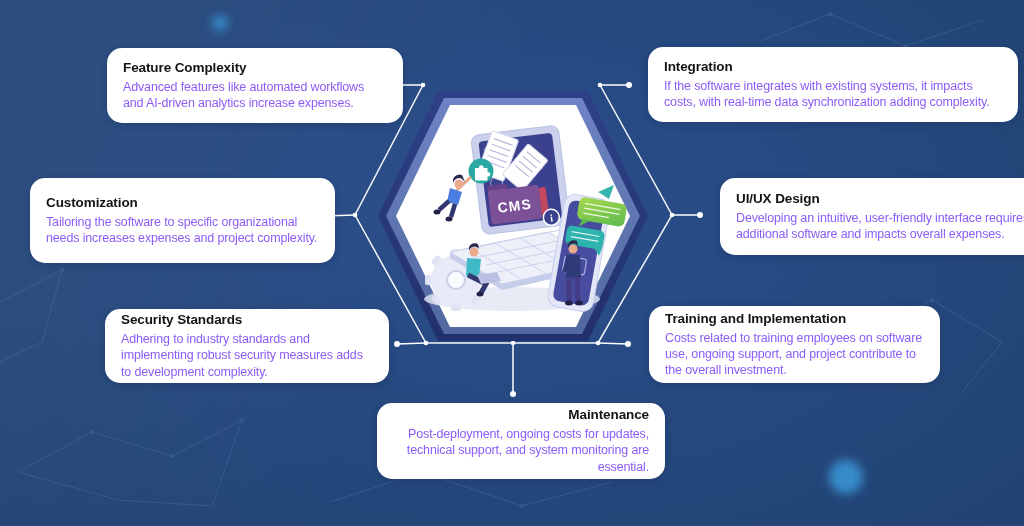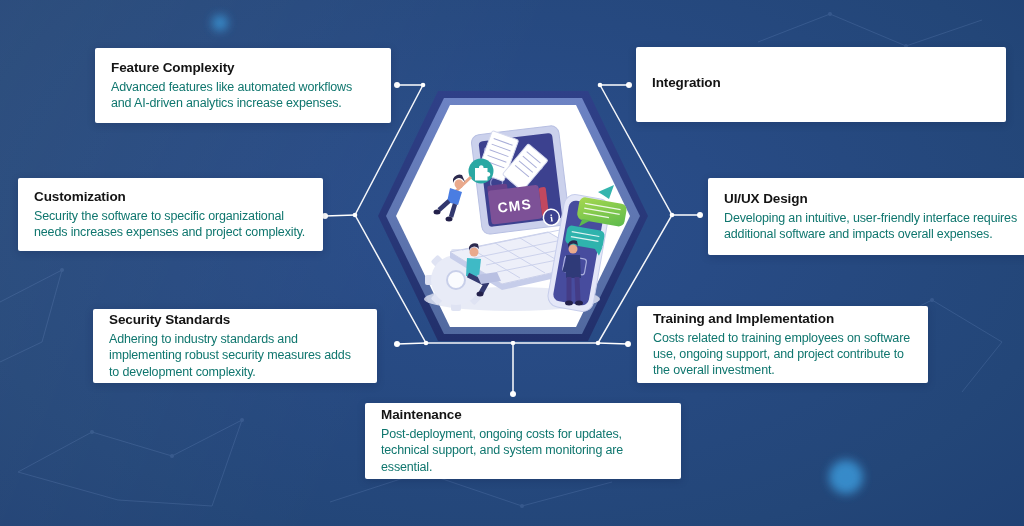--- a/index.html
+++ b/index.html
@@ -5,40 +5,41 @@
   html,body{margin:0;padding:0;background:#0e2550;}
   .stage{
     position:relative;width:1024px;height:526px;overflow:hidden;
     font-family:"Liberation Sans","DejaVu Sans",sans-serif;
     background:
       linear-gradient(115deg, rgba(255,255,255,0.05) 0%, rgba(255,255,255,0) 45%),
       radial-gradient(130% 150% at 50% 42%, #2b4e8d 0%, #234678 42%, #1b3a6e 72%, #14305f 100%);
   }
   .stage svg{position:absolute;left:0;top:0;}
   .card{
-    position:absolute;background:#ffffff;border-radius:2px;
+    position:absolute;background:#ffffff;border-radius:15px;
     padding:12px 16px;box-sizing:border-box;
     display:flex;flex-direction:column;justify-content:center;
     box-shadow:0 2px 8px rgba(8,22,56,0.20);
+    margin-left:12px;
   }
   .card h3{
     margin:0 0 2px 0;font-size:13.5px;line-height:1.25;font-weight:700;color:#141414;
     letter-spacing:-0.1px;
   }
   .card p{
-    margin:0;font-size:12.5px;line-height:1.3;color:#0f766e;letter-spacing:-0.15px;
+    margin:0;font-size:12.5px;line-height:1.3;color:#8b5cf6;letter-spacing:-0.15px;
   }
   
   .c-feature     {left:95px;  top:48px;  width:296px; height:75px;}
   .c-integration {left:636px; top:47px;  width:370px; height:75px;}
-  .c-custom      {left:18px;  top:178px; width:305px; height:73px;}
+  .c-custom      {left:18px;  top:178px; width:305px; height:85px;}
   .c-uiux        {left:708px; top:178px; width:346px; height:77px;}
   .c-security    {left:93px;  top:309px; width:284px; height:74px;}
   .c-training    {left:637px; top:306px; width:291px; height:77px;}
-  .c-maintenance {left:365px; top:403px; width:316px; height:76px;}
+  .c-maintenance {left:365px; top:403px; width:288px; height:76px;text-align:right;}
 </style>
 </head>
 <body>
 
 <div class="stage">
 
   <svg width="1024" height="526" viewBox="0 0 1024 526">
     <defs>
       <filter id="softblur" x="-80%" y="-80%" width="260%" height="260%">
         <feGaussianBlur stdDeviation="5"></feGaussianBlur>
@@ -254,25 +255,26 @@
     </g>
   </svg>
 
   <div class="card c-feature">
     <h3>Feature Complexity</h3>
     <p>Advanced features like automated workflows and AI-driven analytics increase expenses.</p>
   </div>
 
   <div class="card c-integration">
     <h3>Integration</h3>
+    <p>If the software integrates with existing systems, it impacts costs, with real-time data synchronization adding complexity.</p>
   </div>
 
   <div class="card c-custom">
     <h3>Customization</h3>
-    <p>Security the software to specific organizational needs increases expenses and project complexity.</p>
+    <p>Tailoring the software to specific organizational needs increases expenses and project complexity.</p>
   </div>
 
   <div class="card c-uiux">
     <h3>UI/UX Design</h3>
     <p>Developing an intuitive, user-friendly interface requires additional software and impacts overall expenses.</p>
   </div>
 
   <div class="card c-security">
     <h3>Security Standards</h3>
     <p>Adhering to industry standards and implementing robust security measures adds to development complexity.</p>

